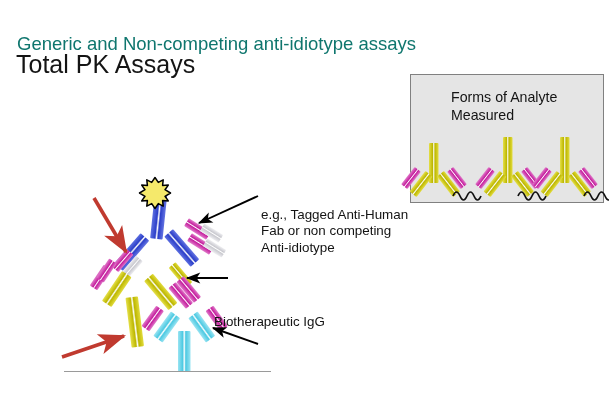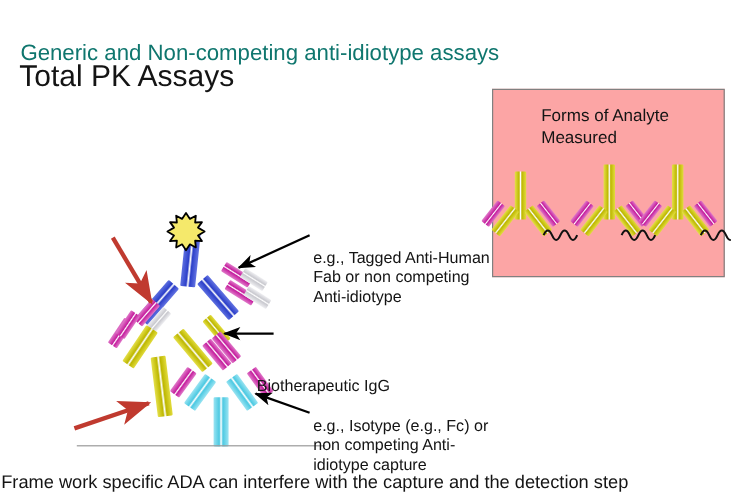--- a/index.html
+++ b/index.html
@@ -35,22 +35,22 @@
     position:absolute;font-size:13.4px;line-height:16.4px;color:#141414;
     font-weight:400;
     margin-top:48px;
   }
   #annot-top{left:261px;top:159px;width:150px;}
   #annot-mid{left:214px;top:266px;width:180px;white-space:nowrap;}
   #annot-bot{left:261px;top:299px;width:155px;}
 
   
   #forms-box{
-    position:absolute;left:410px;top:74px;width:194px;height:157px;
-    border:1.4px solid #808080;background:#fca5a5;box-sizing:border-box;
+    position:absolute;left:410px;top:74px;width:194px;height:129px;
+    border:1.4px solid #808080;background:#e5e5e5;box-sizing:border-box;
   }
   #forms-title{
     position:absolute;left:40px;top:13px;width:145px;
     font-size:14.2px;line-height:18px;color:#141414;
   }
 
   
   .layer{position:absolute;left:0;top:0;overflow:visible;}
   .baseline{
     position:absolute;left:64px;top:371px;width:207px;height:1.4px;
@@ -192,21 +192,20 @@
     </g>
     <g>
       <line x1="258" y1="344" x2="213" y2="328" stroke="#000000" stroke-width="1.9" marker-end="url(#arrowBlk)"></line>
     </g>
   </svg>
 
   <div class="baseline"></div>
 
   <div class="annot" id="annot-top">e.g., Tagged Anti-Human Fab or non competing Anti-idiotype</div>
   <div class="annot" id="annot-mid">Biotherapeutic IgG</div>
-  <div class="annot" id="annot-bot">e.g., Isotype (e.g., Fc) or non competing Anti-idiotype capture</div>
 
   <div id="forms-box">
     <div id="forms-title">Forms of Analyte Measured</div>
 
     <svg class="layer" width="194" height="157">
       <defs>
         <linearGradient id="fYellow" x1="0" y1="0" x2="1" y2="0">
           <stop offset="0%" stop-color="#e5e04a"></stop>
           <stop offset="38%" stop-color="#bdb700"></stop>
           <stop offset="50%" stop-color="#ffffff"></stop>
@@ -244,15 +243,14 @@
         <rect x="5.5" y="96" width="9" height="26" rx="1" fill="url(#fYellow)" transform="rotate(38 10 109)"></rect>
         <rect x="-4" y="92" width="8" height="22" rx="1" fill="url(#fMag)" transform="rotate(38 0 103)"></rect>
         <rect x="33" y="96" width="9" height="26" rx="1" fill="url(#fYellow)" transform="rotate(-38 37.5 109)"></rect>
         <rect x="42" y="92" width="8" height="22" rx="1" fill="url(#fMag)" transform="rotate(-38 46 103)"></rect>
         <path d="M-24,121 q3.5,-8 7,0 q3.5,8 7,0 q3.5,-8 7,0 q3.5,8 7,0" fill="none" stroke="#111111" stroke-width="1.7"></path>
         <path d="M42,121 q3.5,-8 7,0 q3.5,8 7,0 q3.5,-8 7,0 q3.5,8 7,0" fill="none" stroke="#111111" stroke-width="1.7"></path>
       </g>
     </svg>
   </div>
 
-  <div id="footer">Frame work specific ADA can interfere with the capture and the detection step</div>
 
 </div>
 
 </body></html>

